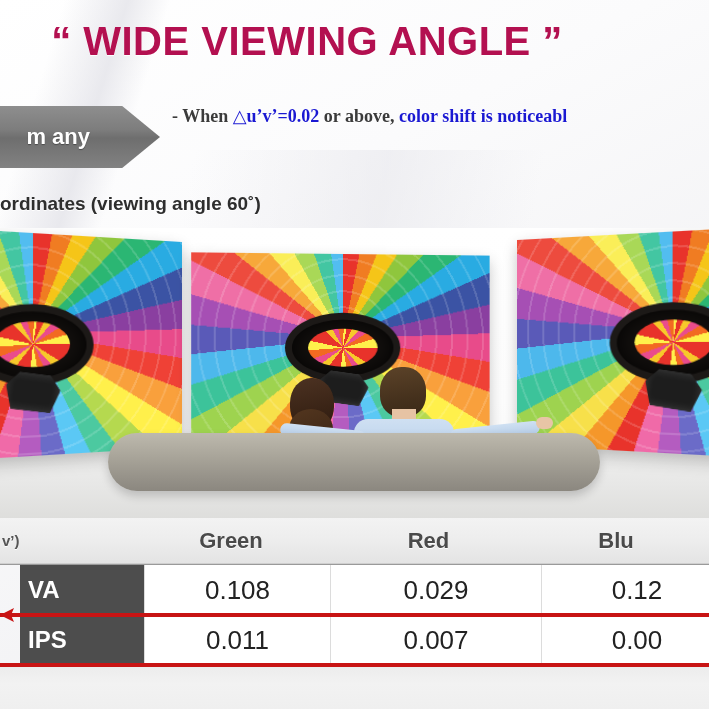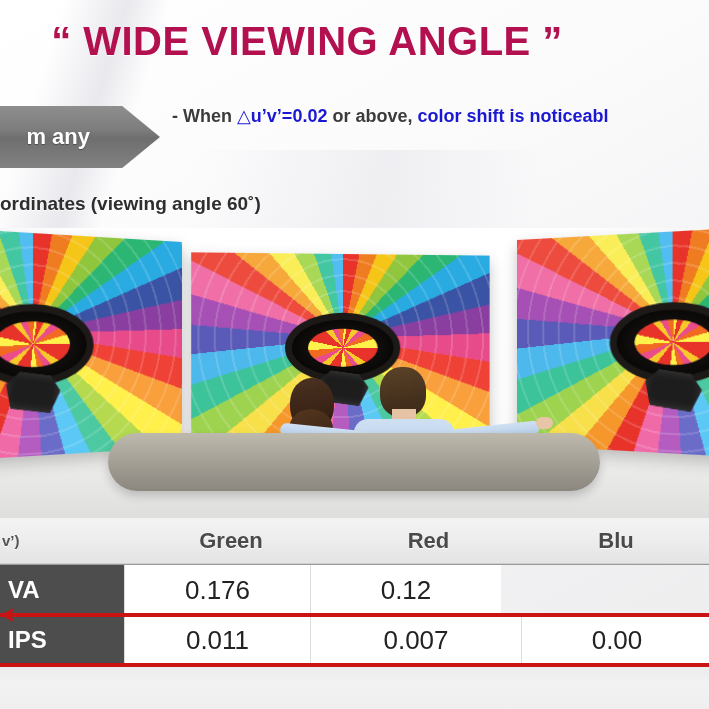--- a/index.html
+++ b/index.html
@@ -41,21 +41,21 @@
     display:flex;align-items:center;justify-content:flex-end;
     padding-right:28px;box-sizing:border-box;
     color:#ffffff;font-size:22px;font-weight:bold;
     text-shadow:0 1px 1px rgba(0,0,0,.35);white-space:nowrap;
   }
 
   
   .bullet{position:absolute;left:172px;white-space:nowrap;
     font-size:18px;font-weight:bold;color:#3b3b3b;
     text-shadow:0 1px 0 rgba(255,255,255,.85);}
-  #bullet-1{top:105px;}
+  #bullet-1{top:105px;font-family:Liberation Serif, serif;}
   #bullet-2{top:150px;font-style:italic;}
   .blue{color:#1a18d2;}
   .dash{color:#3b3b3b;}
   .tri{font-weight:normal;}
 
   
   #subtitle{position:absolute;left:-38px;top:193px;white-space:nowrap;
     font-size:19px;font-weight:bold;color:#2e2e2e;
     text-shadow:0 1px 0 rgba(255,255,255,.85);}
 
@@ -160,21 +160,21 @@
     font-size:22px;font-weight:bold;color:#4a4a4a;
     text-shadow:0 1px 0 rgba(255,255,255,.9);}
   #thead .c0{justify-content:flex-start;font-size:15px;padding-left:2px;color:#555;}
   .c0{width:124px;flex:0 0 124px;}
   .c1{width:185px;flex:0 0 185px;}
   .c2{width:210px;flex:0 0 210px;}
   .c3{width:190px;flex:0 0 190px;}
 
   .drow{height:50px;}
   .drow .lbl{display:flex;align-items:center;padding-left:8px;box-sizing:border-box;
-    background:#4d4d4d;color:#ffffff;font-size:24px;font-weight:bold;}
+    background:#4d4d4d;color:#ffffff;font-size:24px;font-weight:bold;margin-left:20px;}
   .drow .val{display:flex;align-items:center;justify-content:center;
     background:#ffffff;color:#222;font-size:26px;border-left:1px solid #dcdcdc;}
   #row-va{border-top:1px solid #9a9a9a;}
   #red-top{position:absolute;left:0;top:95px;width:709px;height:4px;background:#c81414;z-index:5;}
   #red-bottom{position:absolute;left:0;top:145px;width:709px;height:4px;background:#c81414;z-index:5;}
   #red-arrow{position:absolute;left:0;top:88px;width:18px;height:18px;z-index:6;}
   #after-table{position:absolute;left:0;top:667px;width:709px;height:42px;
     background:linear-gradient(180deg,#ececec 0%,#f2f2f2 40%,#efefef 100%);}
 </style>
 </head>
@@ -262,21 +262,22 @@
 
     <div class="trow" id="thead">
       <div class="cell c0">v’)</div>
       <div class="cell c2">Green</div>
       <div class="cell c1">Red</div>
       <div class="cell c3">Blu</div>
     </div>
 
     <div class="trow drow" id="row-va">
       <div class="lbl c0">VA</div>
-      <div class="val c1">0.176</div>
+      <div class="val c1">0.108</div>
+      <div class="val c2">0.029</div>
       <div class="val c3">0.12</div>
     </div>
 
     <div class="trow drow" id="row-ips">
       <div class="lbl c0">IPS</div>
       <div class="val c1">0.011</div>
       <div class="val c2">0.007</div>
       <div class="val c3">0.00</div>
     </div>
 

